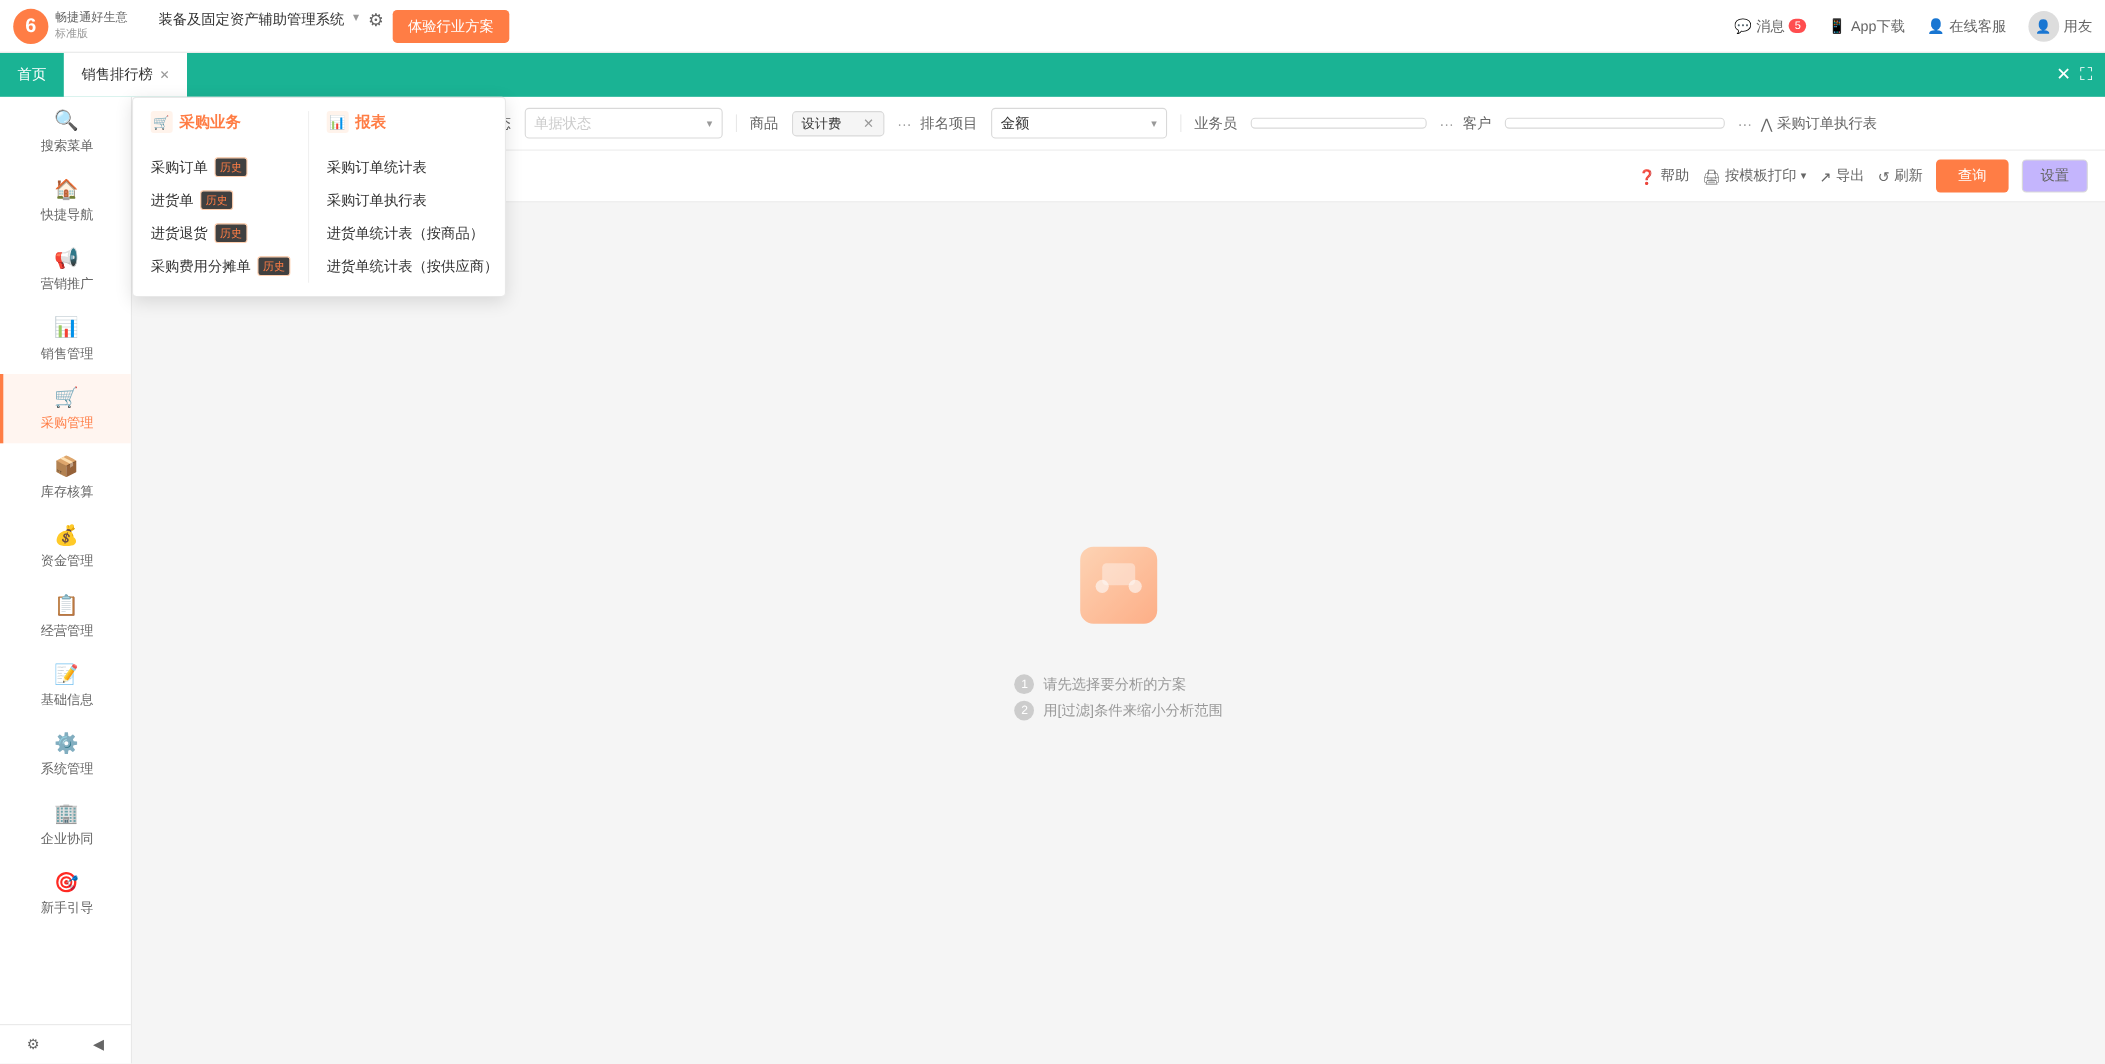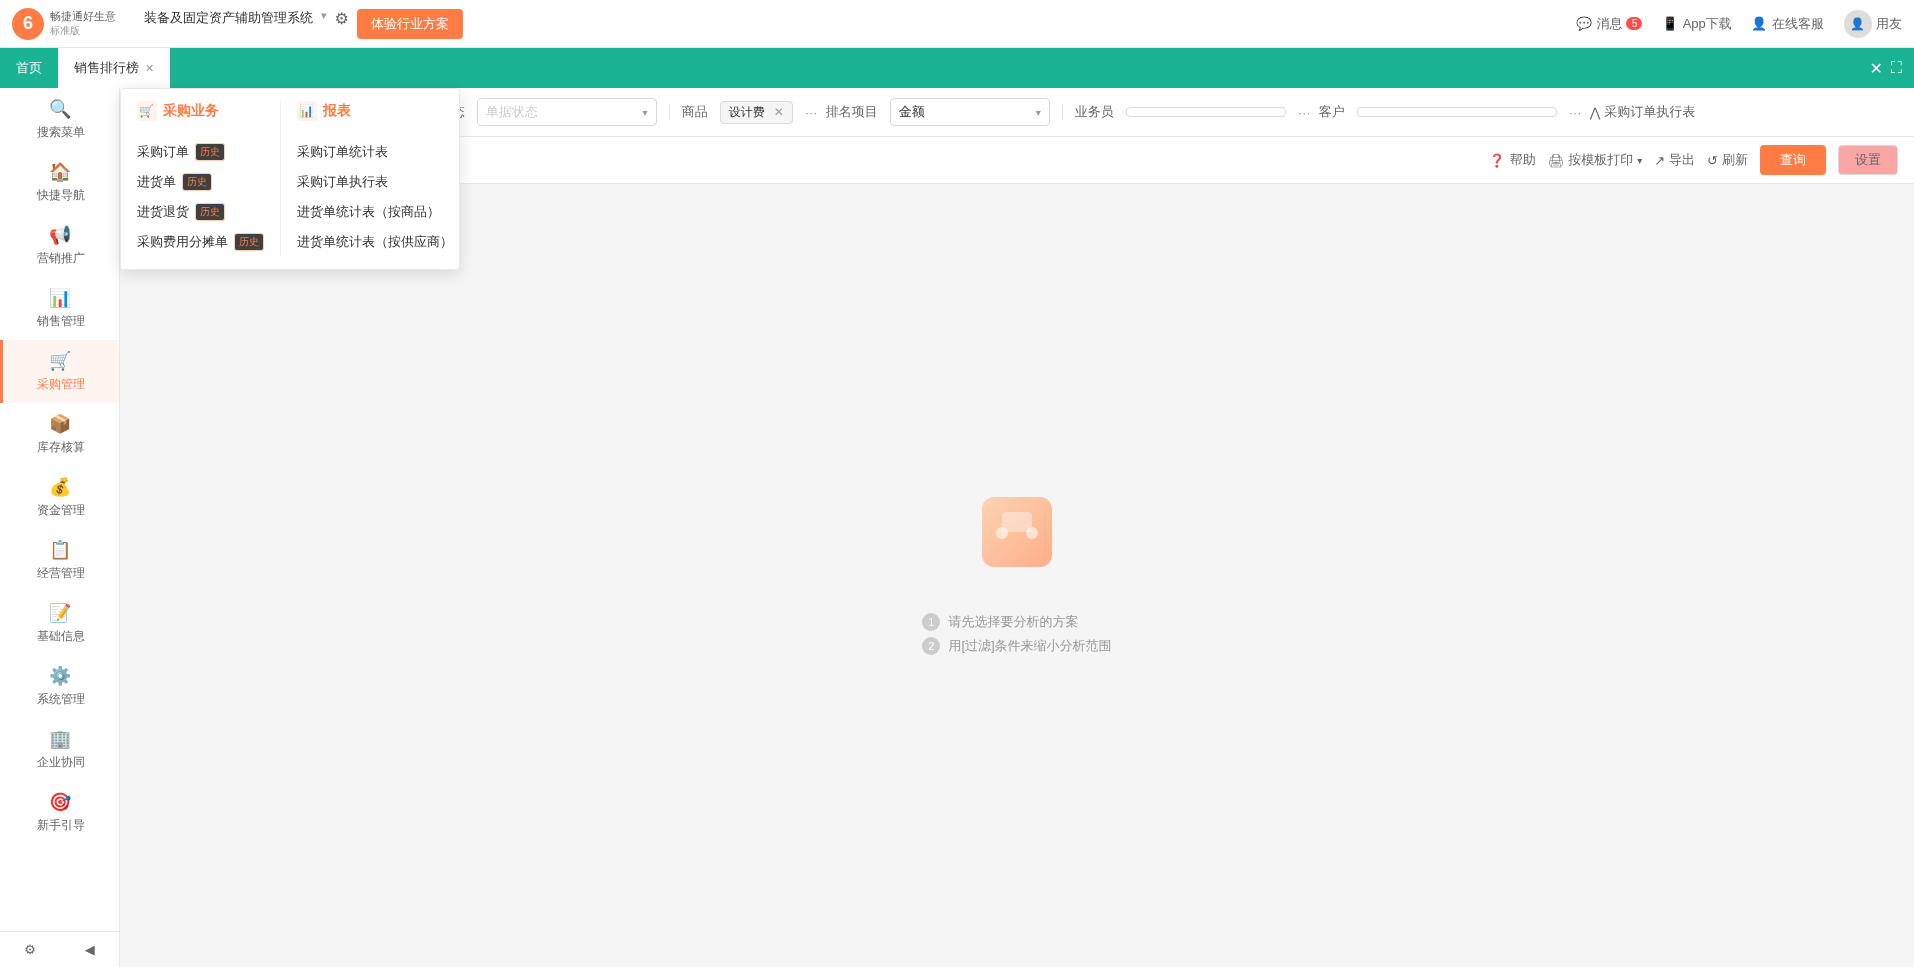--- a/index.html
+++ b/index.html
@@ -156,21 +156,21 @@
     }
     .filter-label { color: #666; font-size: 13px; white-space: nowrap; }
     .filter-field {
       display: flex; align-items: center; gap: 6px;
       border: 1px solid #d9d9d9; border-radius: 4px;
       padding: 4px 8px; background: #fff; cursor: pointer;
       min-width: 160px;
     }
     .filter-field .arrow { color: #999; font-size: 10px; }
     .filter-tag {
-      display: flex; align-items: center; gap: 9px;
+      display: flex; align-items: center; gap: 20px;
       background: #f5f5f5; border: 1px solid #d9d9d9;
       border-radius: 4px; padding: 2px 8px; font-size: 12px;
     }
     .filter-tag .close { color: #999; cursor: pointer; }
     .filter-ellipsis { color: #999; cursor: pointer; }
     .filter-collapse {
       display: flex; align-items: center; justify-content: center;
       color: #666; font-size: 13px; cursor: pointer; gap: 4px;
       padding: 4px 0;
     }
@@ -186,21 +186,21 @@
     .toolbar-action {
       display: flex; align-items: center; gap: 4px;
       color: #666; font-size: 13px; cursor: pointer;
     }
     .query-btn {
       background: #ff7d45; color: #fff;
       border: none; border-radius: 4px;
       padding: 6px 20px; font-size: 13px; cursor: pointer;
     }
     .settings-btn {
-      background: #fca5a5; color: #666;
+      background: #c4b5fd; color: #666;
       border: 1px solid #d9d9d9; border-radius: 4px;
       padding: 5px 16px; font-size: 13px; cursor: pointer;
     }
 
     
     .empty-state {
       flex: 1;
       display: flex; flex-direction: column;
       align-items: center; justify-content: center;
       gap: 16px;

